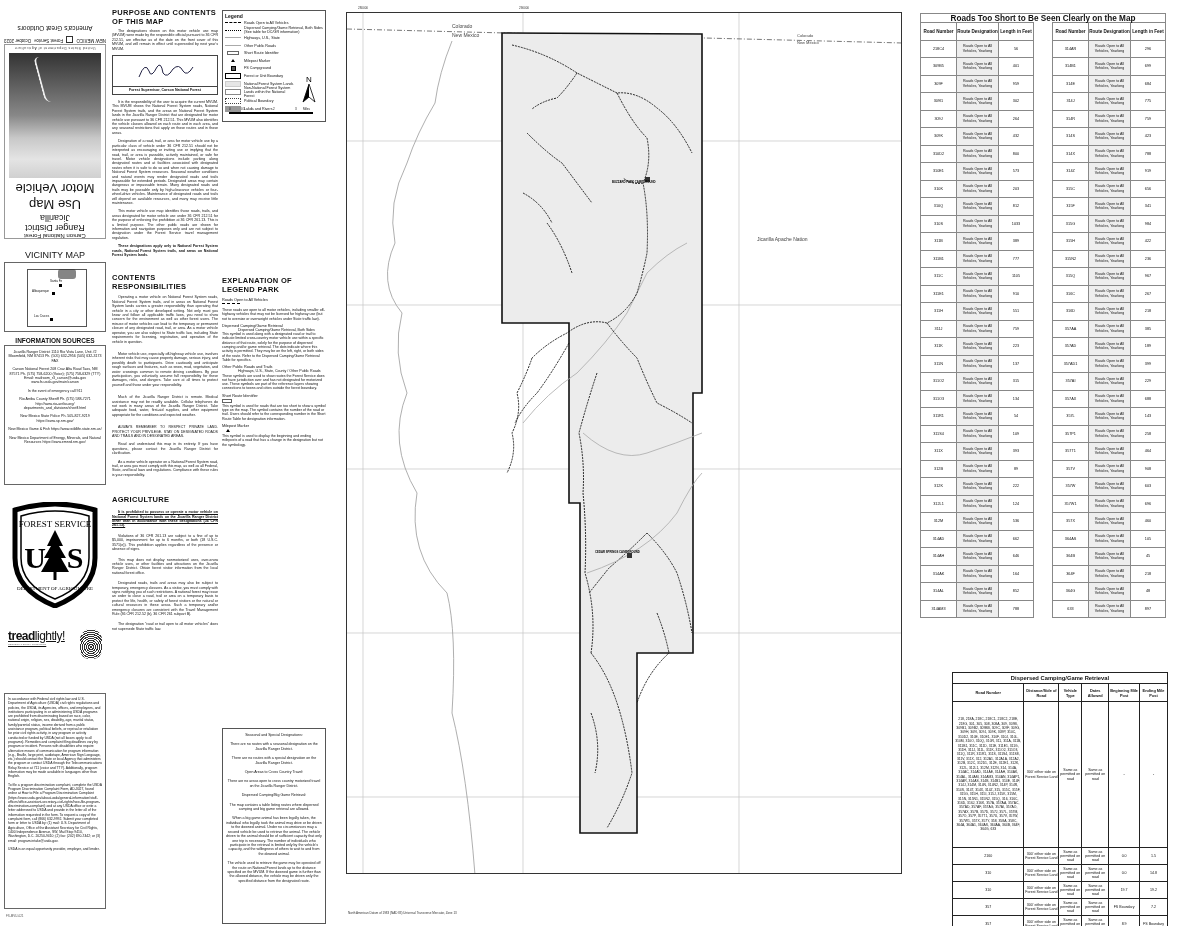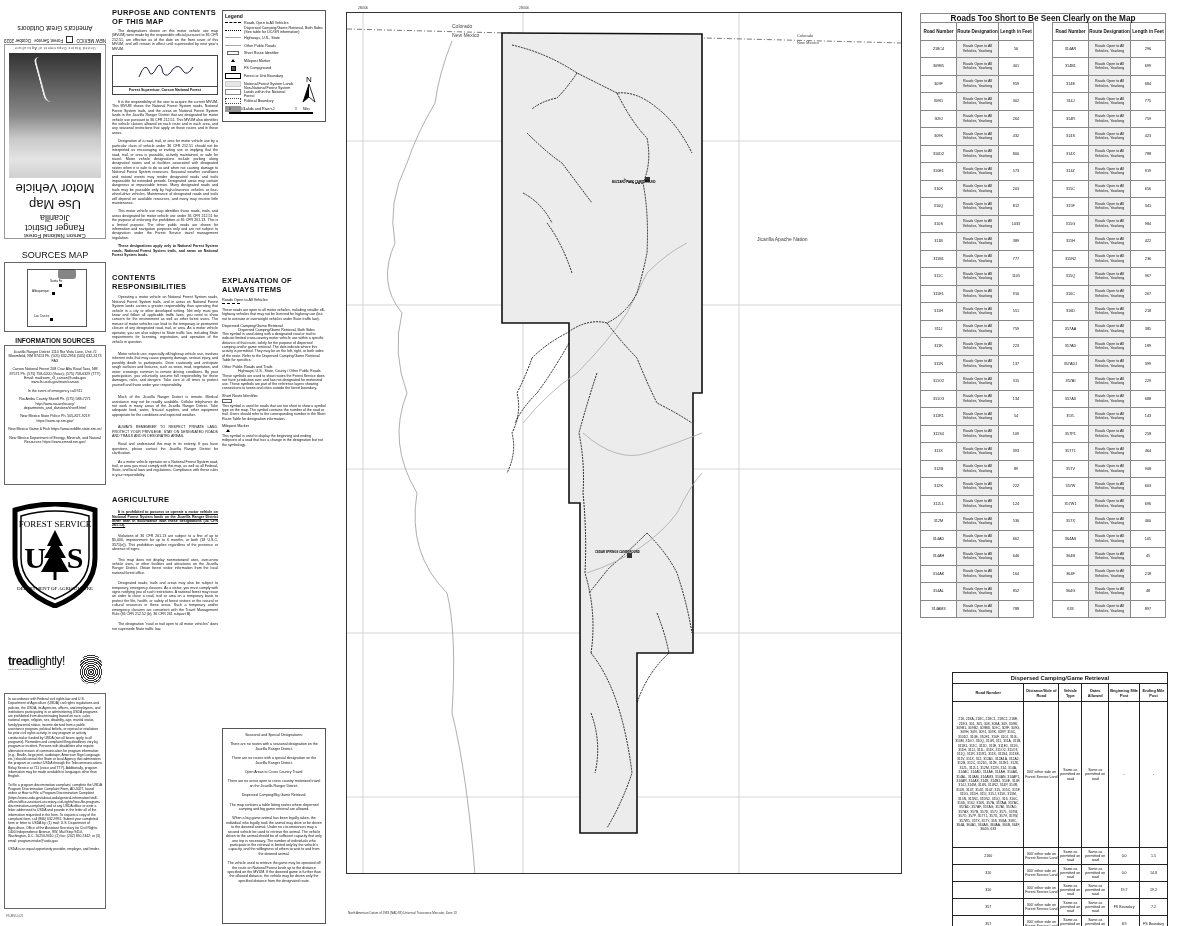--- a/index.html
+++ b/index.html
@@ -26,21 +26,21 @@
   .vicinity-box { position:absolute; left: 4px; top: 262px; width: 102px; height: 70px; border: 1px solid #666; }
   .nm-shape { position:absolute; left: 22px; top: 6px; width: 60px; height: 58px; border: 1px solid #555; }
   .nm-shape .dot { position:absolute; width:3px; height:3px; background:#000; }
   .nm-shape .lbl { position:absolute; font-size: 3px; }
 
   .info-title { position:absolute; left: 4px; top: 337px; width: 102px; text-align:center; font-size: 6.5px; font-weight: bold; }
   .info-box { position:absolute; left: 4px; top: 345px; width: 102px; height: 140px; border: 1px solid #666; padding: 4px 3px; font-size: 3.6px; line-height: 4.4px; text-align:center; }
   .info-box p { margin-bottom: 4px; }
 
   .fs-shield { position:absolute; left: 9px; top: 502px; width: 92px; height: 106px; }
-  .tread { position:absolute; left: 8px; top: 654px; width: 96px; height: 30px; }
+  .tread { position:absolute; left: 8px; top: 629px; width: 96px; height: 30px; text-decoration: underline; }
   .tread .word { font-size: 12px; font-weight: bold; letter-spacing: -0.5px; }
   .tread .word span { font-weight: normal; }
   .tread .sub { font-size: 2.5px; color:#666; }
   .tread .print { position:absolute; right: 2px; top: 0; width: 22px; height: 30px; border-radius: 11px 11px 9px 9px;
     background: repeating-radial-gradient(circle at 50% 60%, #333 0 1px, #fff 1px 2px); }
 
   .civil-box { position:absolute; left: 4px; top: 693px; width: 102px; height: 216px; border: 1px solid #666; padding: 3px; font-size: 3.4px; line-height: 4.3px; }
   .civil-box p { margin-bottom: 4px; }
   .form-no { position:absolute; left: 6px; top: 914px; font-size: 3px; color:#555; }
 
@@ -133,21 +133,21 @@
       </div>
     <div class="cover-title">
       <div class="forest">Carson National Forest</div>
       <div class="dist">Ranger District</div>
       <div class="dist">Jicarilla</div>
       <div class="main">Use Map</div>
       <div class="main">Motor Vehicle</div>
     </div>
   </div>
 
-  <div class="vicinity-title">SOURCES MAP</div>
+  <div class="vicinity-title">VICINITY MAP</div>
   <div class="vicinity-box">
     <div class="nm-shape">
       <div class="dot" style="left:31px;top:14px"></div>
       <span class="lbl" style="left:22px;top:9px">Santa Fe</span>
       <div class="dot" style="left:24px;top:22px"></div>
       <span class="lbl" style="left:4px;top:19px">Albuquerque</span>
       <div class="dot" style="left:22px;top:48px"></div>
       <span class="lbl" style="left:6px;top:44px">Las Cruces</span>
       <div style="position:absolute;left:30px;top:-1px;width:18px;height:10px;background:#333;opacity:.6;border-radius:3px"></div>
     </div>
@@ -319,21 +319,21 @@
       <span class="t" style="left:12px">0.5</span>
       <span class="t" style="left:22px">1</span>
       <span class="t" style="left:44px">2</span>
       <span class="t" style="left:66px">3</span>
       <span class="t" style="left:74px">Miles</span>
       <div class="bar"></div>
     </div>
   </div>
 
   <div class="expl">
-    <div class="sect-h">EXPLANATION OF ALWAYS ITEMS</div>
+    <div class="sect-h">EXPLANATION OF LEGEND PARK</div>
     <div class="item-h">Roads Open to All Vehicles</div>
     <div class="item-sym">
         <div class="sym-dash" style="width:18px"></div>
       </div>
     <div class="item-t">These roads are open to all motor vehicles, including smaller off-highway vehicles that may not be licensed for highway use (but not to oversize or overweight vehicles under State traffic law).</div>
     <div class="item-h">Dispersed Camping/Game Retrieval</div>
     <div class="item-t" style="padding-left:16px">Dispersed Camping/Game Retrieval, Both Sides</div>
     <div class="item-t">This symbol is used along with a designated road or trail to indicate limited cross-country motor vehicle use within a specific distance of that route, solely for the purpose of dispersed camping and/or game retrieval. The dots indicate where this activity is permitted. They may be on the left, right, or both sides of the route. Refer to the Dispersed Camping/Game Retrieval Table for specifics.</div>
     <div class="item-h">Other Public Roads and Trails</div>
     <div class="item-t" style="padding-left:16px">Highways, U.S., State, County / Other Public Roads</div>

